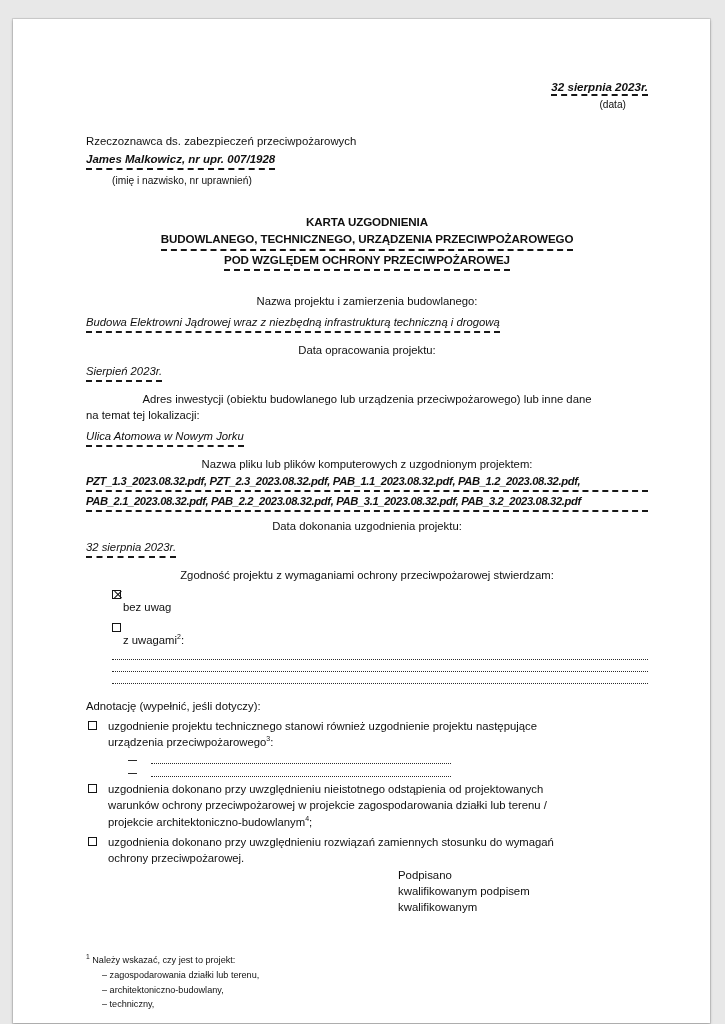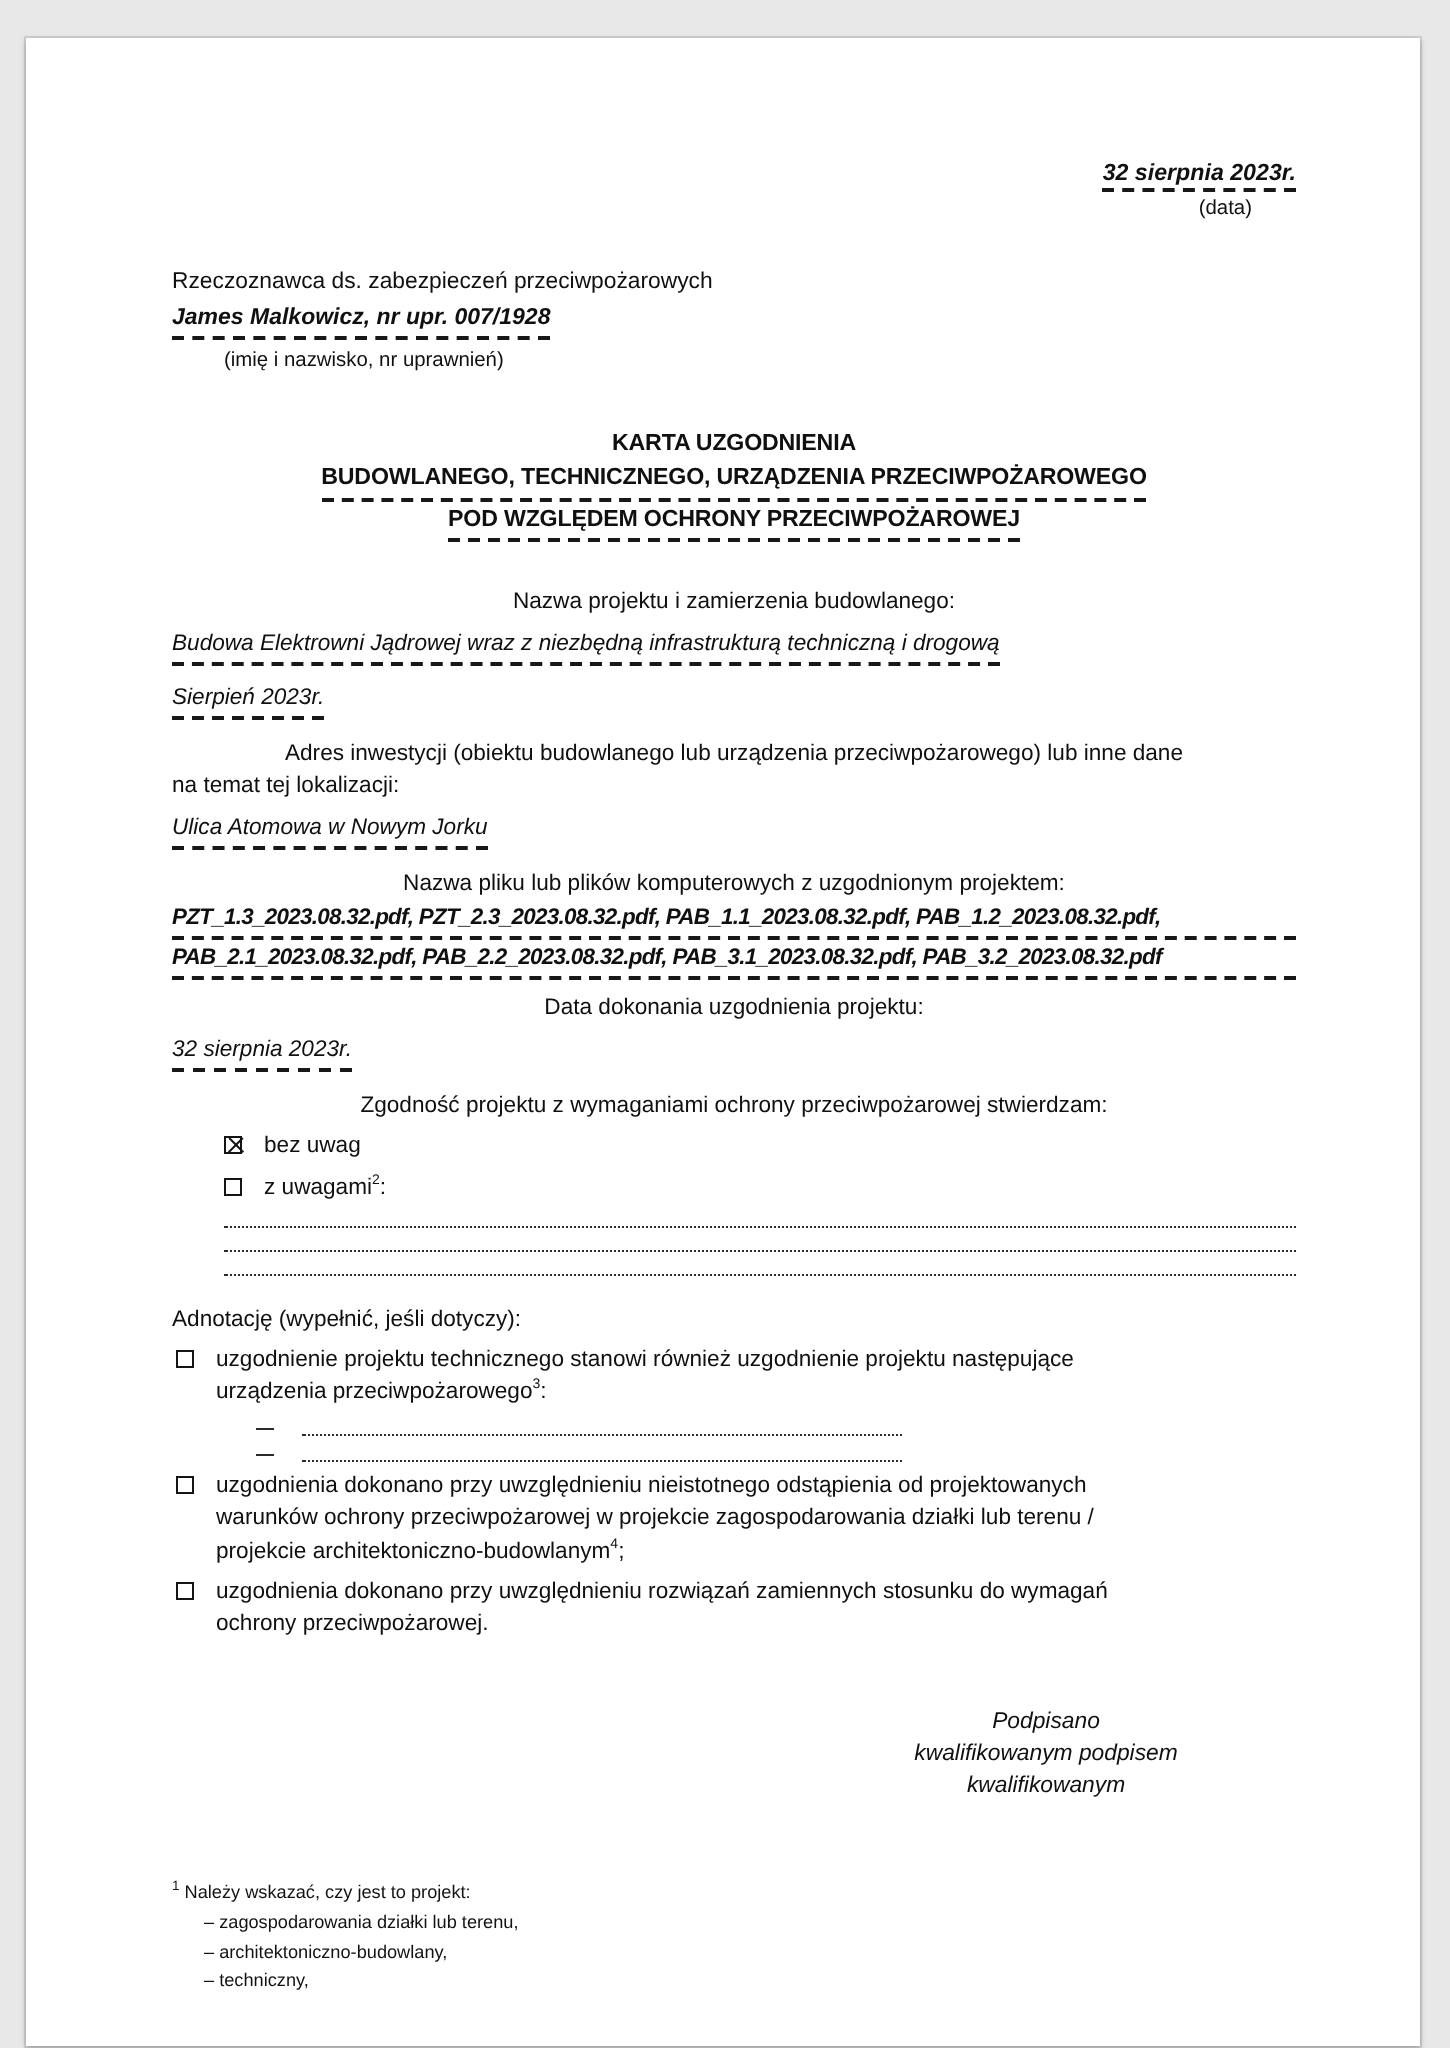--- a/index.html
+++ b/index.html
@@ -114,21 +114,21 @@
     white-space: nowrap;
     margin-top: 2px;
   }
 
   
   .cb-row {
     display: flex;
     align-items: flex-start;
     margin-top: 4px;
   }
-  .cb-row.indent { padding-left: 26px; }
+  .cb-row.indent { padding-left: 26px; flex-direction: column; }
   .cb-row.indent2 { padding-left: 2px; }
   .cb {
     width: 9px;
     height: 9px;
     border: 1.3px solid #141414;
     box-sizing: border-box;
     flex: 0 0 auto;
     margin-top: 3px;
     position: relative;
     background: #fff;
@@ -173,26 +173,23 @@
     flex: 0 0 300px;
     border-bottom: 1.5px dotted #2b2b2b;
     margin-left: 14px;
     height: 0;
   }
 
   .section-label { margin-top: 14px; font-size: 11.3px; }
 
   
   .signature {
-    margin-top: 32px;
     padding-left: 312px;
-    font-style: italic;
     font-size: 11.4px;
     line-height: 1.42;
-    text-align: center;
   }
 
   
   .footnotes {
     margin-top: 38px;
     font-size: 9.1px;
     line-height: 1.62;
     color: #121212;
   }
   .fn { display: block; }
@@ -216,20 +213,21 @@
 
     <div class="title">
       <span class="l1">KARTA UZGODNIENIA</span>
       <span class="l1"><span class="u">BUDOWLANEGO, TECHNICZNEGO, URZĄDZENIA PRZECIWPOŻAROWEGO</span></span>
       <span class="l1"><span class="u">POD WZGLĘDEM OCHRONY PRZECIWPOŻAROWEJ</span></span>
     </div>
 
     <div class="field-label">Nazwa projektu i zamierzenia budowlanego:</div>
     <div><span class="field-value">Budowa Elektrowni Jądrowej wraz z niezbędną infrastrukturą techniczną i drogową</span></div>
 
+    <div class="field-label">Data opracowania projektu:</div>
     <div><span class="field-value">Sierpień 2023r.</span></div>
 
     <div class="field-label">Adres inwestycji (obiektu budowlanego lub urządzenia przeciwpożarowego) lub inne dane</div>
     <div>na temat tej lokalizacji:</div>
     <div><span class="field-value">Ulica Atomowa w Nowym Jorku</span></div>
 
     <div class="field-label">Nazwa pliku lub plików komputerowych z uzgodnionym projektem:</div>
     <span class="files-line">PZT_1.3_2023.08.32.pdf, PZT_2.3_2023.08.32.pdf, PAB_1.1_2023.08.32.pdf, PAB_1.2_2023.08.32.pdf,</span>
     <span class="files-line">PAB_2.1_2023.08.32.pdf, PAB_2.2_2023.08.32.pdf, PAB_3.1_2023.08.32.pdf, PAB_3.2_2023.08.32.pdf</span>
 

